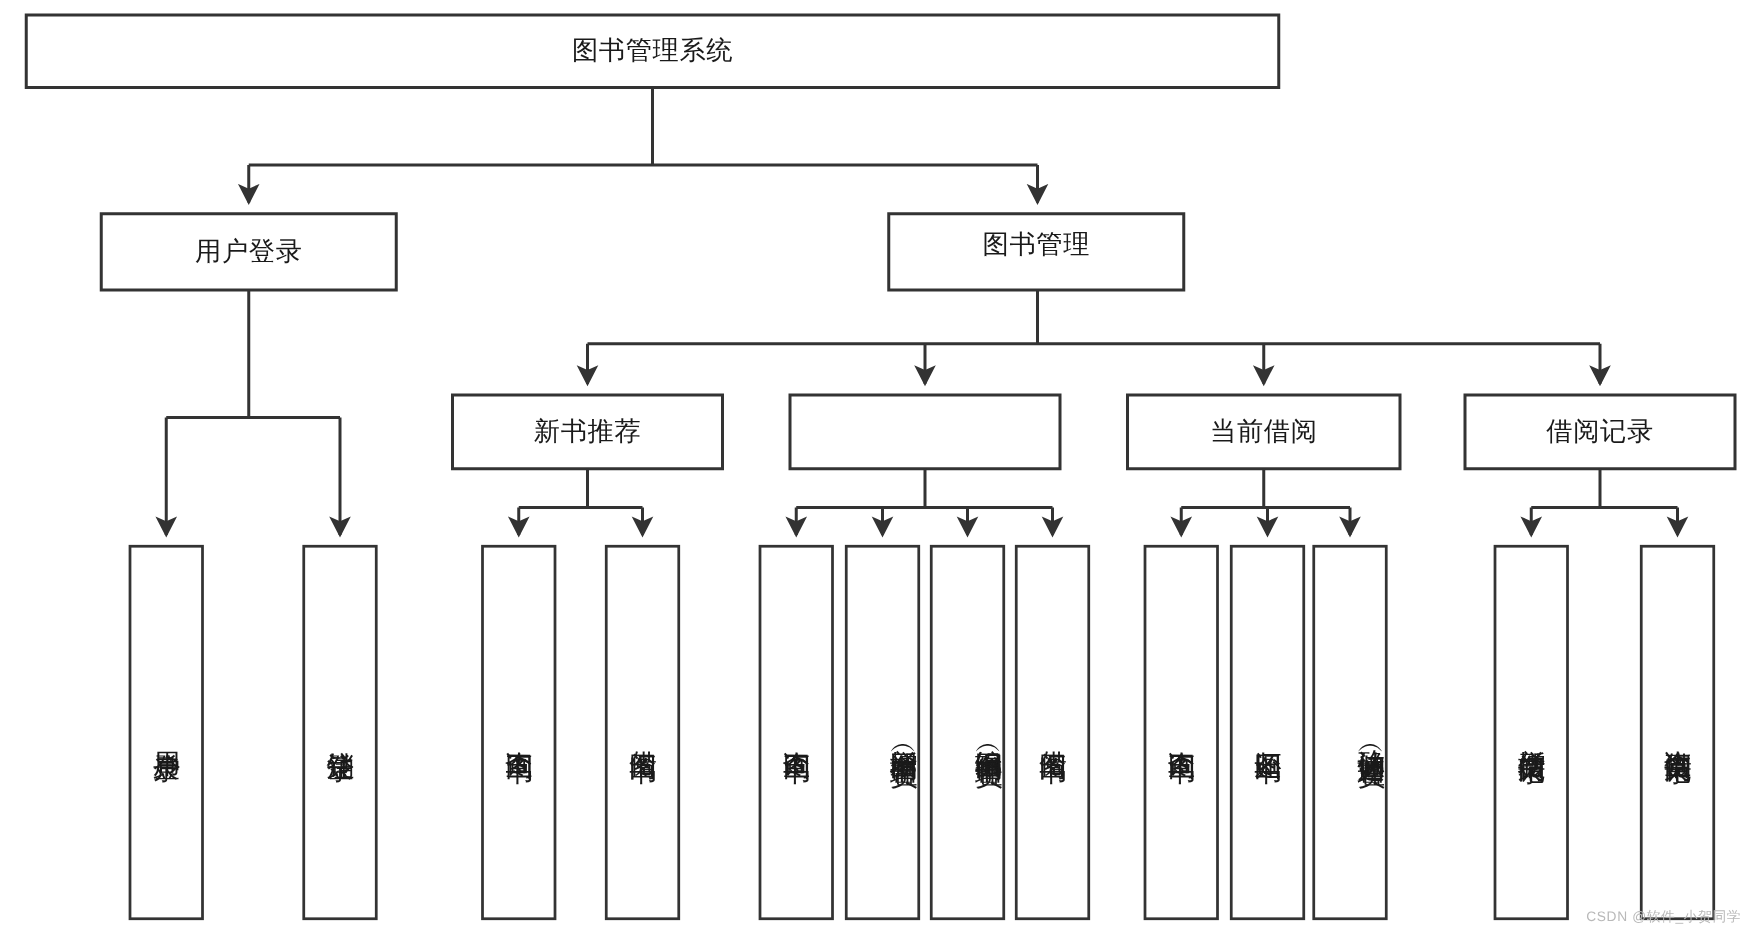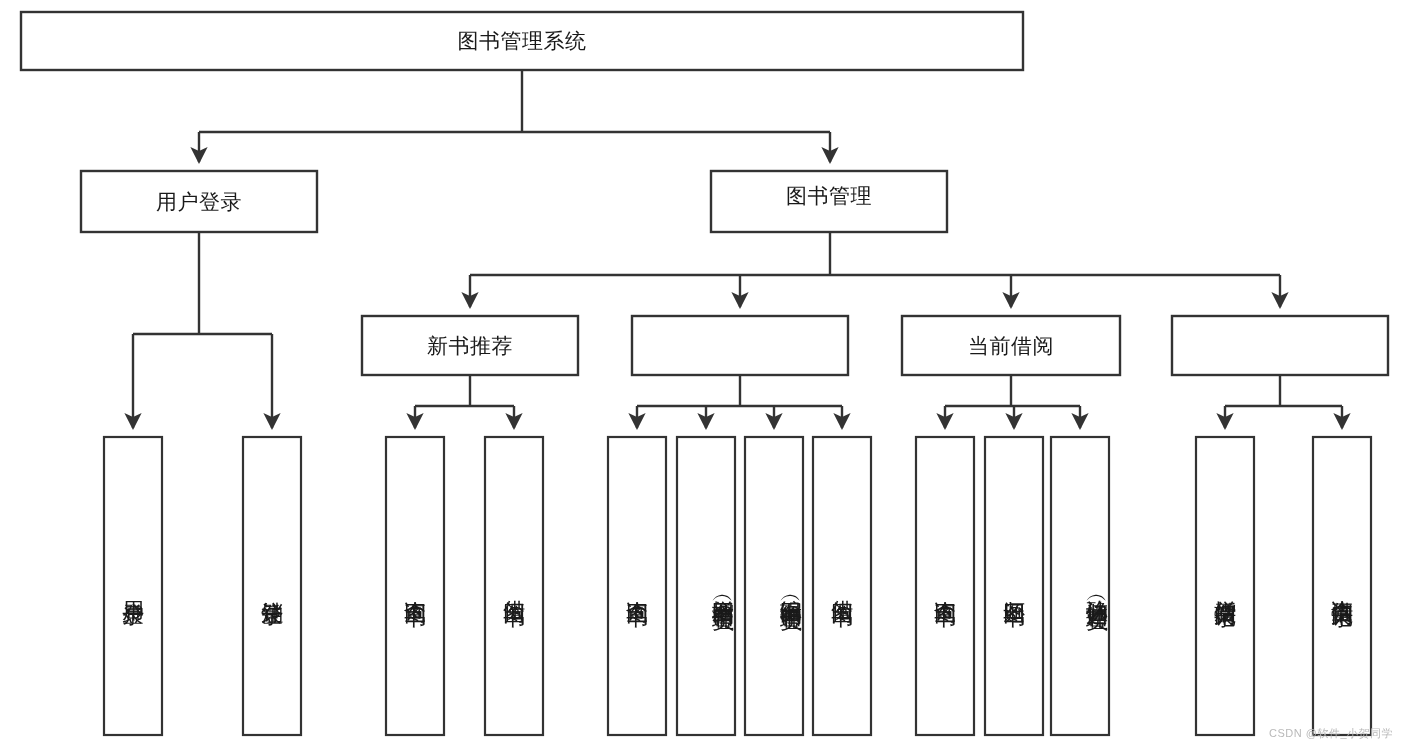--- a/index.html
+++ b/index.html
@@ -135,20 +135,21 @@
     <rect class="node-rect thin" x="1313" y="437" width="58" height="298"></rect>
   </svg>
 
   <div class="node-label horiz" style="left:21px; top:12px; width:1002px; height:58px;">图书管理系统</div>
 
   <div class="node-label horiz" style="left:81px; top:171px; width:236px; height:61px;">用户登录</div>
   <div class="node-label horiz" style="left:711px; top:171px; width:236px; height:49px;">图书管理</div>
 
   <div class="node-label horiz" style="left:362px; top:316px; width:216px; height:59px;border-radius:22px;">新书推荐</div>
   <div class="node-label horiz" style="left:902px; top:316px; width:218px; height:59px;">当前借阅</div>
+  <div class="node-label horiz" style="left:1172px; top:316px; width:216px; height:59px;">借阅记录</div>
 
   <div class="node-label vert" style="left:104px; top:437px; width:58px; height:298px;">用户登录</div>
   <div class="node-label vert" style="left:243px; top:437px; width:58px; height:298px;">注销登录</div>
 
   <div class="node-label vert" style="left:386px; top:437px; width:58px; height:298px;">查询图书</div>
   <div class="node-label vert" style="left:485px; top:437px; width:58px; height:298px;">借阅图书</div>
 
   <div class="node-label vert" style="left:608px; top:437px; width:58px; height:298px;">查询图书</div>
   <div class="node-label vert" style="left:677px; top:437px; width:58px; height:298px; align-items:flex-start; padding-top:6px; box-sizing:border-box;">新增图书（管理员）</div>
   <div class="node-label vert" style="left:745px; top:437px; width:58px; height:298px; align-items:flex-start; padding-top:6px; box-sizing:border-box;">编辑图书（管理员）</div>

